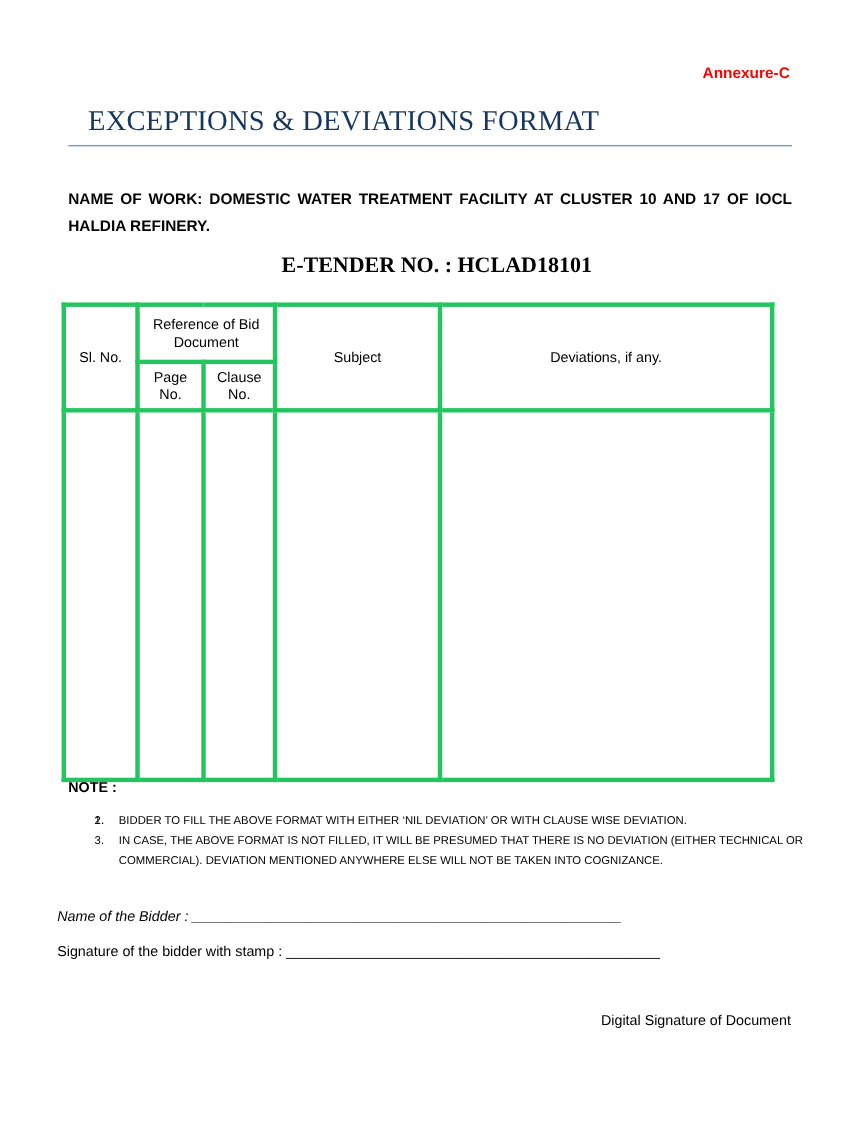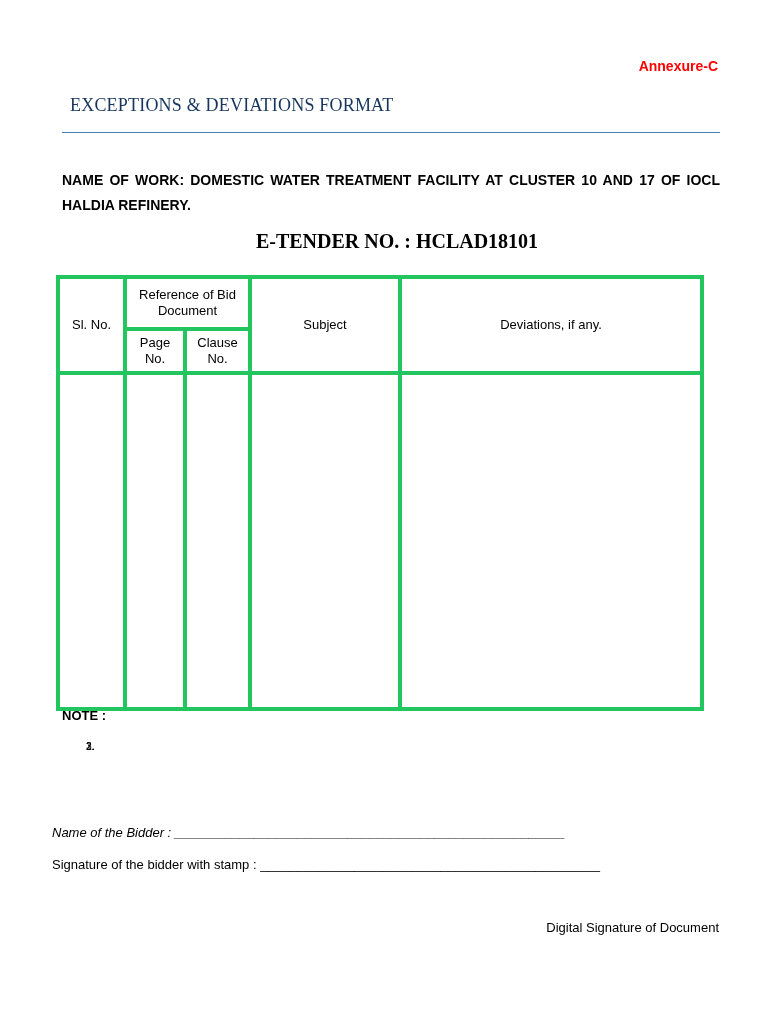--- a/index.html
+++ b/index.html
@@ -1,19 +1,19 @@
 <!DOCTYPE html>
 <html><head>
 <meta charset="utf-8">
 <style>
   html, body { margin:0; padding:0; background:#fff; }
   body { width:770px; height:1024px; position:relative; overflow:hidden; font-family:"Liberation Sans", sans-serif; color:#000; }
   .abs { position:absolute; }
   .annexure { right:52px; top:58px; color:#ff0000; font-weight:bold; font-size:14px; font-family:"Liberation Sans", sans-serif; }
-  .title { left:70px; top:95px; font-family:"Liberation Serif", serif; font-size:18px; color:#17365d; letter-spacing:0.2px; }
+  .title { left:80px; top:95px; font-family:"Liberation Serif", serif; font-size:26px; color:#17365d; letter-spacing:0.2px; }
   .title-rule { left:62px; top:132px; width:658px; height:0; border-top:1.5px solid #4f81bd; }
   .work { left:62px; top:168px; width:658px; font-weight:bold; font-size:14px; line-height:25px; text-align:justify; text-align-last:left; }
   .tender { left:0; width:770px; top:230px; text-align:center; font-family:"Liberation Serif", serif; font-weight:bold; font-size:20px;padding-left:12px; }
   table.dev { position:absolute; left:56px; top:275px; border-collapse:collapse; width:648px; font-size:13px; }
   table.dev td { border:4px solid #22c55e; text-align:center; vertical-align:middle; padding:0; line-height:16px; }
   .note-label { left:62px; top:708px; font-weight:bold; font-size:13px; }
   .notes { left:80px; top:738px; width:660px; font-size:10.3px; margin:0; padding:0; list-style:none; }
   .notes li { position:relative; padding-left:28px; line-height:18px; }
   .notes .num { position:absolute; left:6px; }
   .field { left:52px; font-size:13px; }
@@ -52,22 +52,22 @@
     <td></td>
     <td></td>
     <td></td>
   </tr>
 </tbody>
   </table>
 
 <div class="abs note-label">NOTE :</div>
 <ol class="abs notes">
   <li><span class="num">1.</span></li>
-  <li><span class="num">2.</span></li>
-  <li><span class="num">3.</span></li>
+  <li><span class="num">2.</span><span>BIDDER TO FILL THE ABOVE FORMAT WITH EITHER ‘NIL DEVIATION’ OR WITH CLAUSE WISE DEVIATION.</span></li>
+  <li><span class="num">3.</span><span>IN CASE, THE ABOVE FORMAT IS NOT FILLED, IT WILL BE PRESUMED THAT THERE IS NO DEVIATION (EITHER TECHNICAL OR COMMERCIAL). DEVIATION MENTIONED ANYWHERE ELSE WILL NOT BE TAKEN INTO COGNIZANCE.</span></li>
 </ol>
 
 <div class="abs field" style="top:825px;font-style:italic;">
   <span>Name of the Bidder : </span><span>______________________________________________________</span>
 </div>
 <div class="abs field" style="top:857px;">
   <span>Signature of the bidder with stamp : </span><span>_______________________________________________</span>
 </div>
 
 <div class="abs sig">Digital Signature of Document</div>

